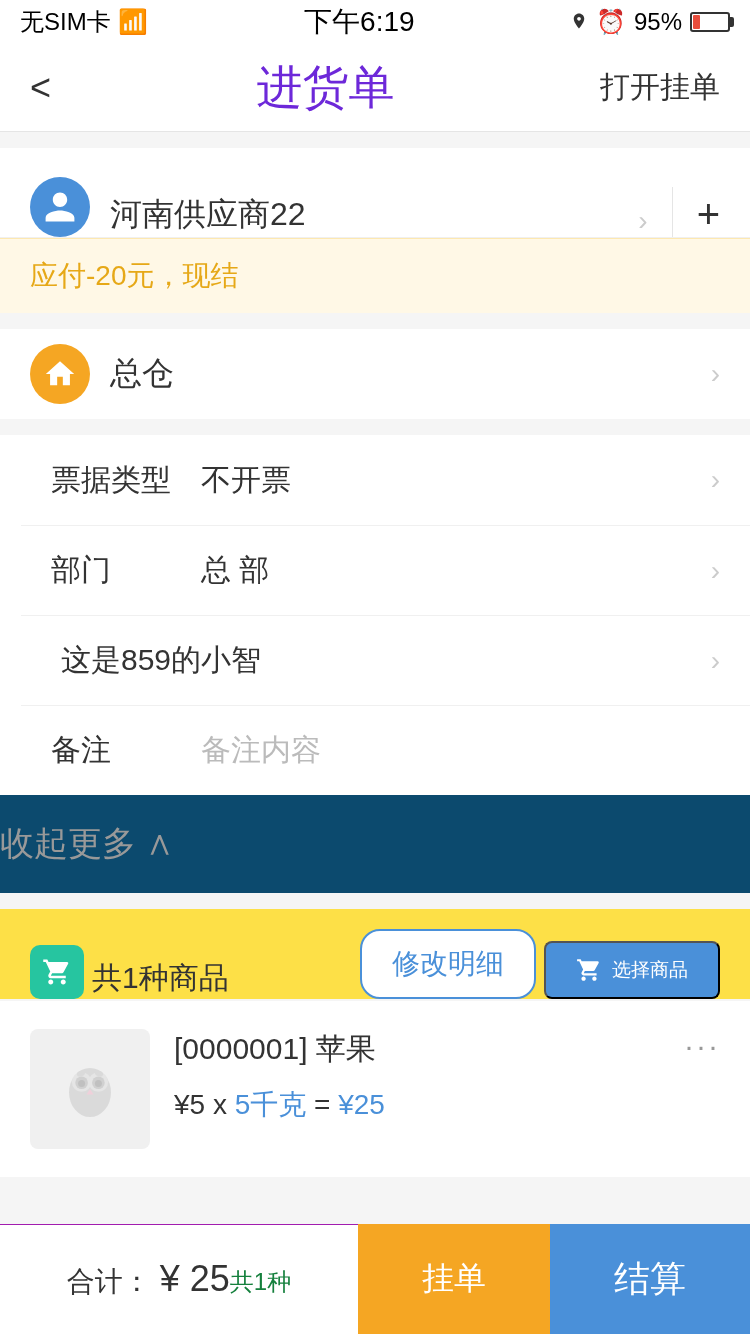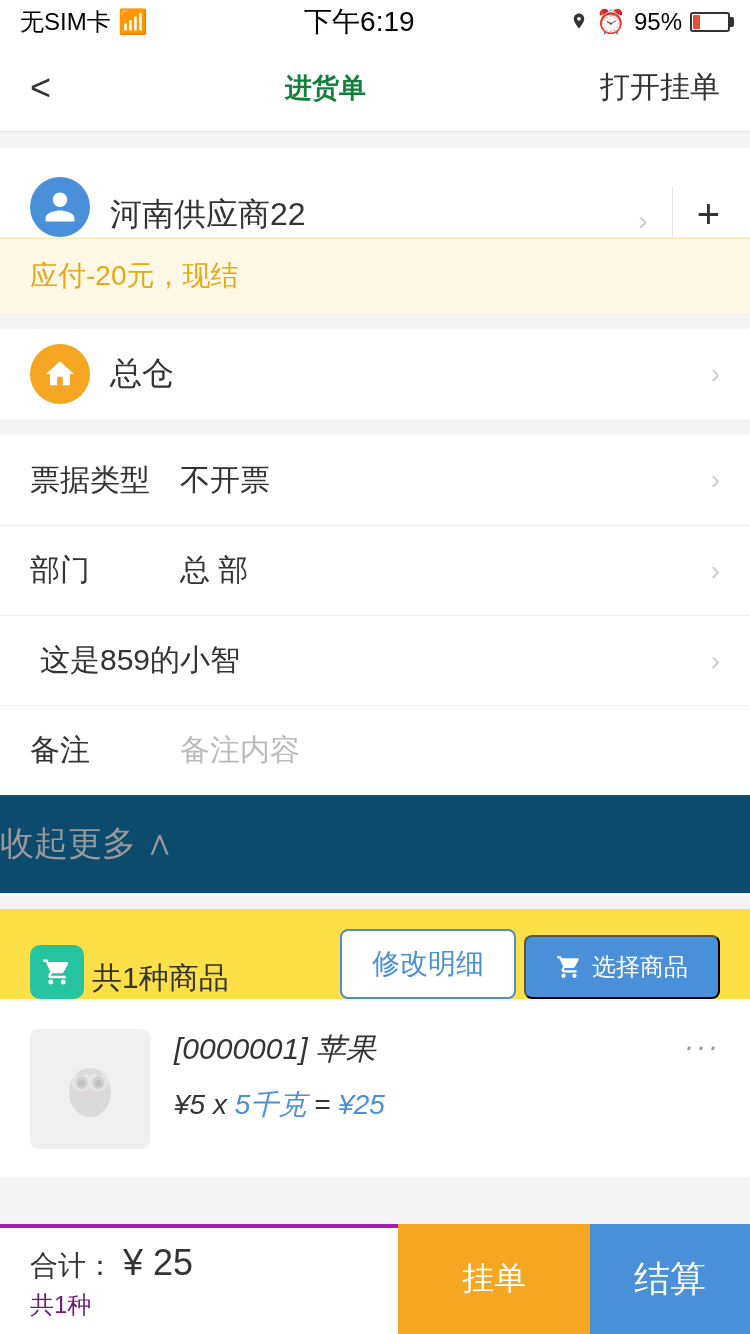--- a/index.html
+++ b/index.html
@@ -60,23 +60,23 @@
       justify-content: space-between;
       padding: 0 30px;
       border-bottom: 1px solid #e5e5e5;
     }
     .nav-back {
       font-size: 36px;
       color: #333;
       cursor: pointer;
     }
     .nav-title {
-      font-size: 27px;
-      font-weight: 700;
-      color: #15803d;
+      font-size: 46px;
+      font-weight: 400;
+      color: #6d28d9;
     }
     .nav-action {
       font-size: 30px;
       color: #333;
     }
 
     
     .section {
       background: #fff;
       margin-top: 16px;
@@ -205,44 +205,43 @@
     .products-count {
       flex: 1;
       font-size: 30px;
       color: #333;
     }
     .btn-outline {
       border: 2px solid #4a90d9;
       color: #4a90d9;
       background: #fff;
       padding: 14px 30px;
-      border-radius: 8px;
+      border-radius: 20px;
       font-size: 28px;
       cursor: pointer;
     }
     .btn-solid {
       background: #4a90d9;
       color: #fff;
       padding: 14px 30px;
       border-radius: 8px;
-      font-size: 24px;
+      font-size: 19px;
       cursor: pointer;
       display: flex; align-items: center; gap: 10px;
     }
     .btn-solid svg { width: 26px; height: 26px; fill: #fff; }
 
     
     .product-card {
       background: #fff;
       margin-top: 2px;
       padding: 28px 30px;
       display: flex;
       align-items: flex-start;
       gap: 24px;
-      font-style: italic;
     }
     .product-thumb {
       width: 120px; height: 120px;
       background: #f0f0f0;
       border-radius: 8px;
       display: flex; align-items: center; justify-content: center;
       flex-shrink: 0;
     }
     .product-thumb svg { width: 70px; height: 70px; opacity: 0.3; }
     .product-info { flex: 1; }
@@ -270,47 +269,48 @@
       left: 0;
       width: 750px;
       height: 110px;
       display: flex;
       align-items: stretch;
     }
     .bottom-total {
       flex: 1;
       background: #fff;
       display: flex;
-      flex-direction: column;
+      flex-direction: row;
       justify-content: center;
       padding: 0 30px;
-      border-top: 4px solid #a21caf;
+      border-top: 1px solid #a21caf;
+      align-items: center;
     }
     .total-amount {
       font-size: 32px;
       color: #333;
       font-weight: 500;
     }
     .total-amount .label { font-size: 28px; font-weight: 400; }
     .total-amount .amount { font-size: 36px; }
     .total-sub {
       font-size: 24px;
-      color: #701a75;
+      color: #15803d;
       margin-top: 4px;
     }
     .btn-pending {
       width: 192px;
       background: #f5a623;
       color: #fff;
       font-size: 32px;
       display: flex; align-items: center; justify-content: center;
       cursor: pointer;
     }
     .btn-checkout {
-      width: 160px;
+      width: 200px;
       background: #4a90d9;
       color: #fff;
       font-size: 36px;
       display: flex; align-items: center; justify-content: center;
       cursor: pointer;
     }
 
     
     .wifi-icon { font-size: 24px; }
 
@@ -368,21 +368,21 @@
       <div class="warehouse-icon">
         <svg viewBox="0 0 24 24">
             <path d="M10 20v-6h4v6h5v-8h3L12 3 2 12h3v8z"></path>
           </svg>
       </div>
       <span class="warehouse-name">总仓</span>
       <span class="chevron-right">›</span>
     </div>
   </div>
 
-  <div class="section" style="margin-top:16px;">
+  <div class="section" style="margin-top:16px;padding-left:21px;">
     <div class="form-row" style="border-top:none;">
       <span class="form-label">票据类型</span>
       <span class="form-value">不开票</span>
       <span class="chevron-right">›</span>
     </div>
     <div class="form-row">
       <span class="form-label">部门</span>
       <span class="form-value">总 部</span>
       <span class="chevron-right">›</span>
     </div>

